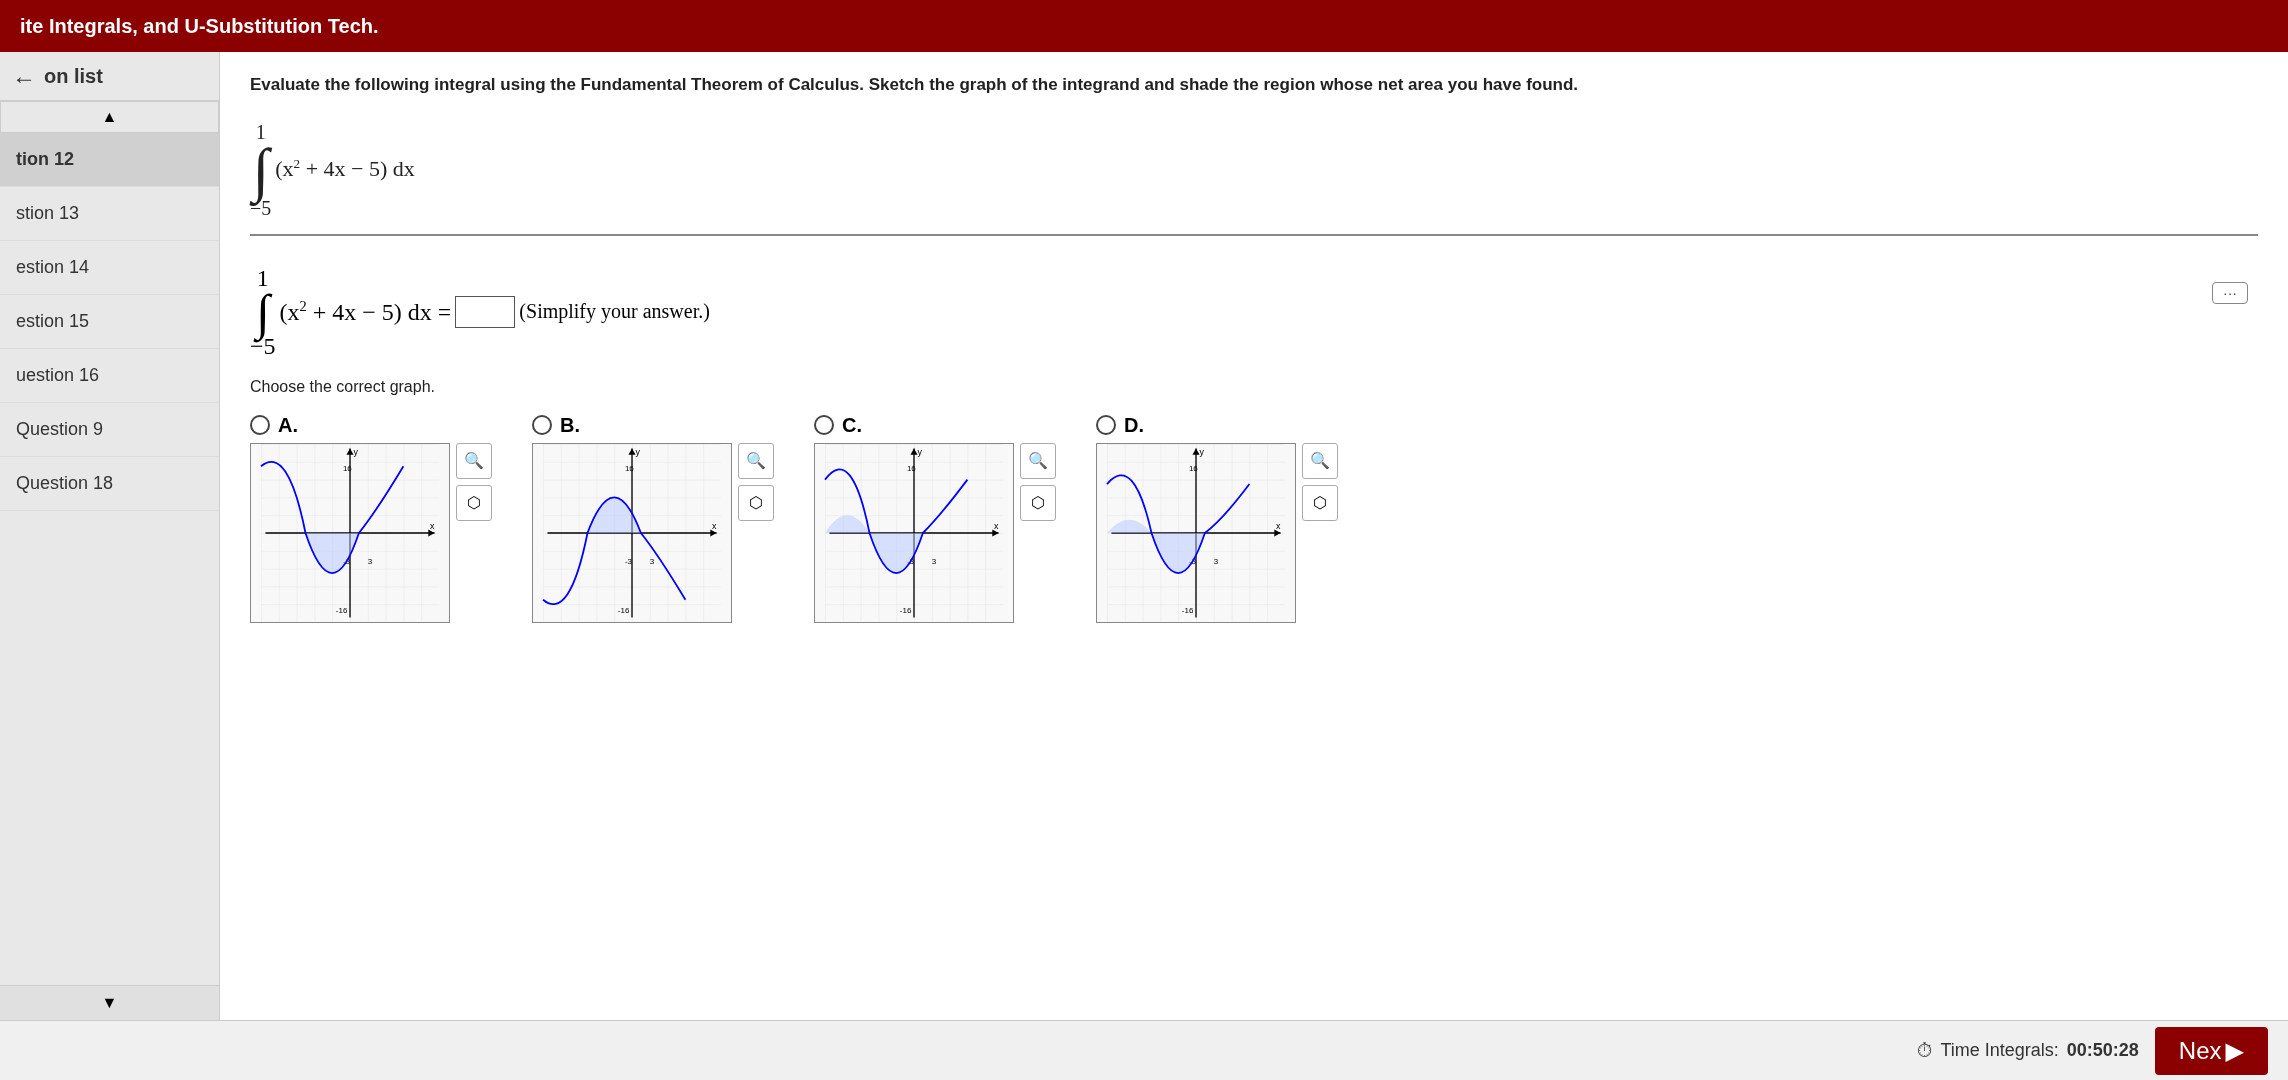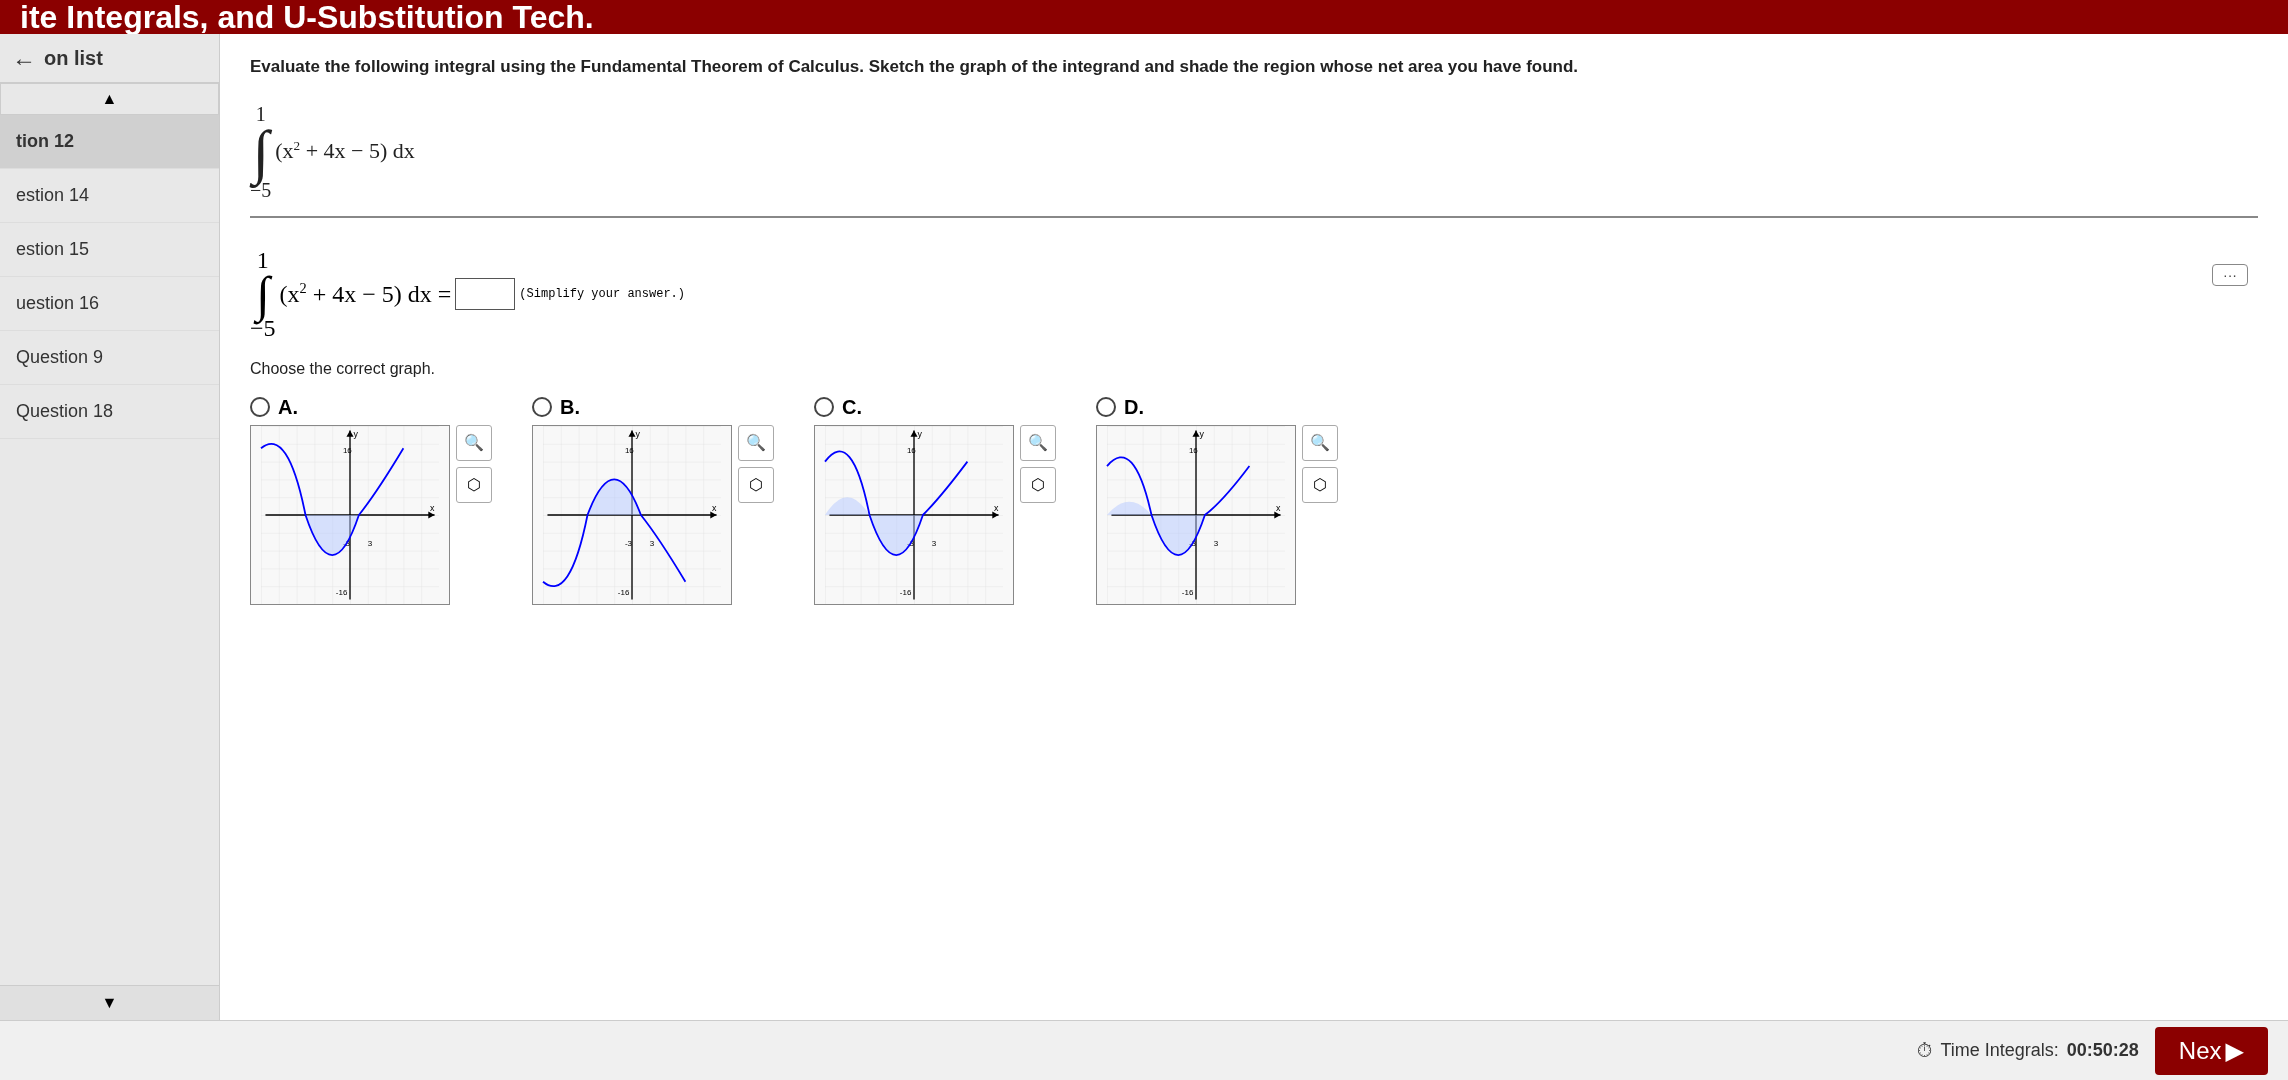--- a/index.html
+++ b/index.html
@@ -11,23 +11,23 @@
       background: #f0f0f0;
       display: flex;
       flex-direction: column;
     }
 
     
     .header-bar {
       background: #8B0000;
       color: white;
       padding: 8px 20px;
-      font-size: 32px;
+      font-size: 20px;
       font-weight: bold;
-      height: 34px;
+      height: 52px;
       display: flex;
       align-items: center;
     }
 
     
     .main-layout {
       display: flex;
       flex: 1;
       overflow: hidden;
     }
@@ -156,22 +156,22 @@
     .answer-box {
       display: inline-block;
       width: 60px;
       height: 32px;
       border: 1px solid #555;
       background: white;
       vertical-align: middle;
     }
 
     .simplify-text {
-      font-size: 12px;
-      font-family: Liberation Mono, monospace;
+      font-size: 20px;
+      font-family: Liberation Serif, serif;
     }
 
     .choose-graph-label {
       font-size: 16px;
       color: #222;
       margin-bottom: 18px;
     }
 
     
     .graph-choices {
@@ -313,20 +313,23 @@
   <div class="sidebar">
     <div class="sidebar-header">
       <span class="sidebar-back-btn">←</span>
       <span class="sidebar-title">on list</span>
     </div>
 
     <div class="sidebar-scroll-up">▲</div>
 
     <div class="sidebar-item active">
       <span>tion 12</span>
+    </div>
+    <div class="sidebar-item">
+      <span>stion 13</span>
     </div>
     <div class="sidebar-item">
       <span>estion 14</span>
     </div>
     <div class="sidebar-item">
       <span>estion 15</span>
     </div>
     <div class="sidebar-item">
       <span>uestion 16</span>
     </div>

